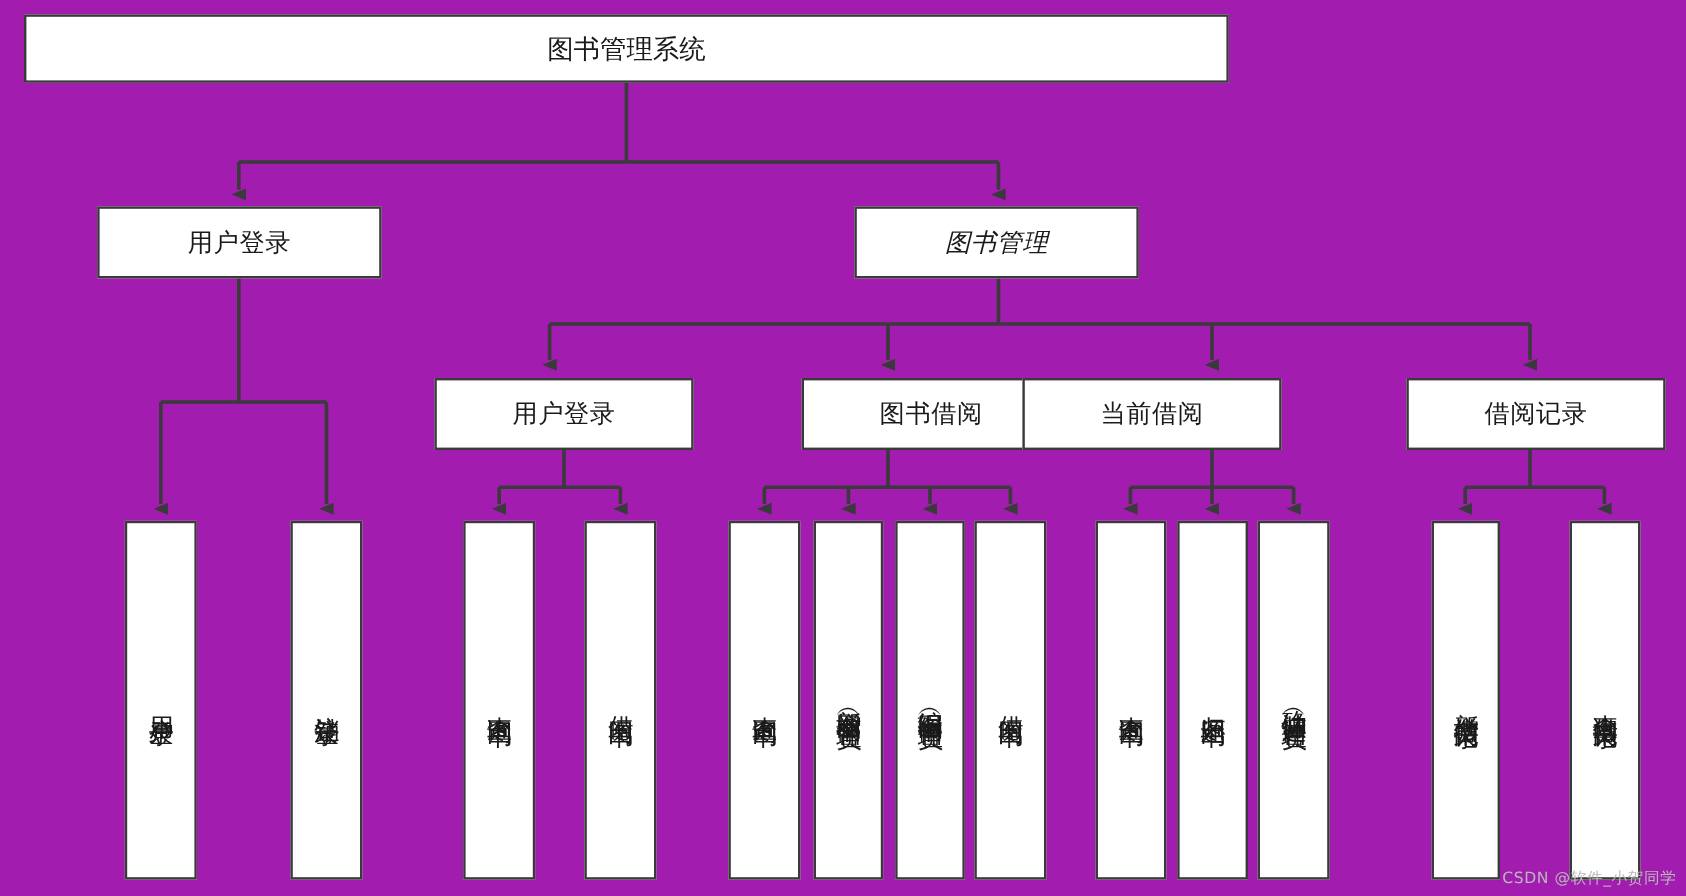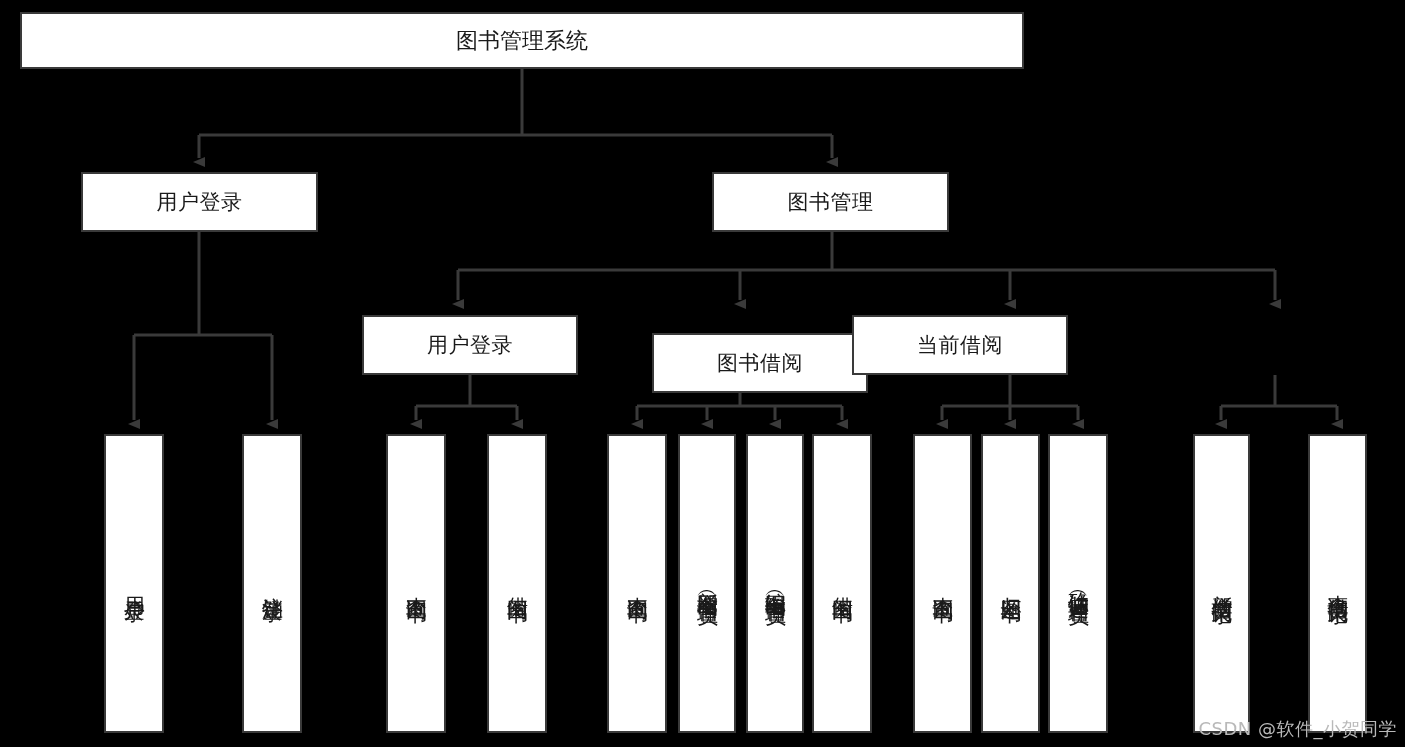--- a/index.html
+++ b/index.html
@@ -8,21 +8,21 @@
     padding: 0;
     background: #ffffff;
   }
   body {
     font-family: "DejaVu Sans", "Liberation Sans", sans-serif;
   }
   #diagram-root {
     position: relative;
     width: 1405px;
     height: 747px;
-    background: #000000;
+    background: #a21caf;
     overflow: hidden;
   }
   #edge-layer {
     position: absolute;
     left: 0;
     top: 0;
     width: 1405px;
     height: 747px;
     pointer-events: none;
   }
@@ -54,21 +54,21 @@
     text-orientation: upright;
     -webkit-writing-mode: vertical-rl;
     letter-spacing: 2px;
     white-space: nowrap;
     display: block;
   }
   #watermark {
     position: absolute;
     right: 8px;
     bottom: 6px;
-    font-size: 18px;
+    font-size: 13px;
     color: #b9b9b9;
     letter-spacing: 0.5px;
     white-space: nowrap;
   }
 </style>
 </head>
 <body>
 
 <div id="diagram-root">
 
@@ -123,42 +123,42 @@
     </g>
   </svg>
 
   <div class="node node-root" style="left: 20px; top: 12px; width: 1004px; height: 57px;">
     <span>图书管理系统</span>
   </div>
 
   <div class="node node-h" style="left: 81px; top: 172px; width: 237px; height: 60px;">
     <span>用户登录</span>
   </div>
-  <div class="node node-h" style="left: 712px; top: 172px; width: 237px; height: 60px;">
+  <div class="node node-h" style="left: 712px; top: 172px; width: 237px; height: 60px; font-style: italic;">
     <span>图书管理</span>
   </div>
 
   <div class="node node-leaf" style="left: 104px; top: 434px; width: 60px; height: 299px;">
     <span class="vtext">用户登录</span>
   </div>
   <div class="node node-leaf" style="left: 242px; top: 434px; width: 60px; height: 299px;">
     <span class="vtext">注销登录</span>
   </div>
 
   <div class="node node-h" style="left: 362px; top: 315px; width: 216px; height: 60px;">
     <span>用户登录</span>
   </div>
   <div class="node node-leaf" style="left: 386px; top: 434px; width: 60px; height: 299px;">
     <span class="vtext">查询图书</span>
   </div>
   <div class="node node-leaf" style="left: 487px; top: 434px; width: 60px; height: 299px;">
     <span class="vtext">借阅图书</span>
   </div>
 
-  <div class="node node-h" style="left: 652px; top: 315px; width: 216px; height: 60px; margin-top: 18px;">
+  <div class="node node-h" style="left: 668px; top: 315px; width: 216px; height: 60px;">
     <span>图书借阅</span>
   </div>
   <div class="node node-leaf" style="left: 607px; top: 434px; width: 60px; height: 299px;">
     <span class="vtext">查询图书</span>
   </div>
   <div class="node node-leaf" style="left: 678px; top: 434px; width: 58px; height: 299px;">
     <span class="vtext">新增图书（管理员）</span>
   </div>
   <div class="node node-leaf" style="left: 746px; top: 434px; width: 58px; height: 299px;">
     <span class="vtext">编辑图书（管理员）</span>
@@ -173,20 +173,23 @@
   <div class="node node-leaf" style="left: 913px; top: 434px; width: 59px; height: 299px;">
     <span class="vtext">查询图书</span>
   </div>
   <div class="node node-leaf" style="left: 981px; top: 434px; width: 59px; height: 299px;">
     <span class="vtext">归还图书</span>
   </div>
   <div class="node node-leaf" style="left: 1048px; top: 434px; width: 60px; height: 299px;">
     <span class="vtext">确认归还（管理员）</span>
   </div>
 
+  <div class="node node-h" style="left: 1172px; top: 315px; width: 216px; height: 60px;">
+    <span>借阅记录</span>
+  </div>
   <div class="node node-leaf" style="left: 1193px; top: 434px; width: 57px; height: 299px;">
     <span class="vtext">新增借阅记录</span>
   </div>
   <div class="node node-leaf" style="left: 1308px; top: 434px; width: 59px; height: 299px;">
     <span class="vtext">查询借阅记录</span>
   </div>
 
   <div id="watermark">CSDN @软件_小贺同学</div>
 
 </div>

